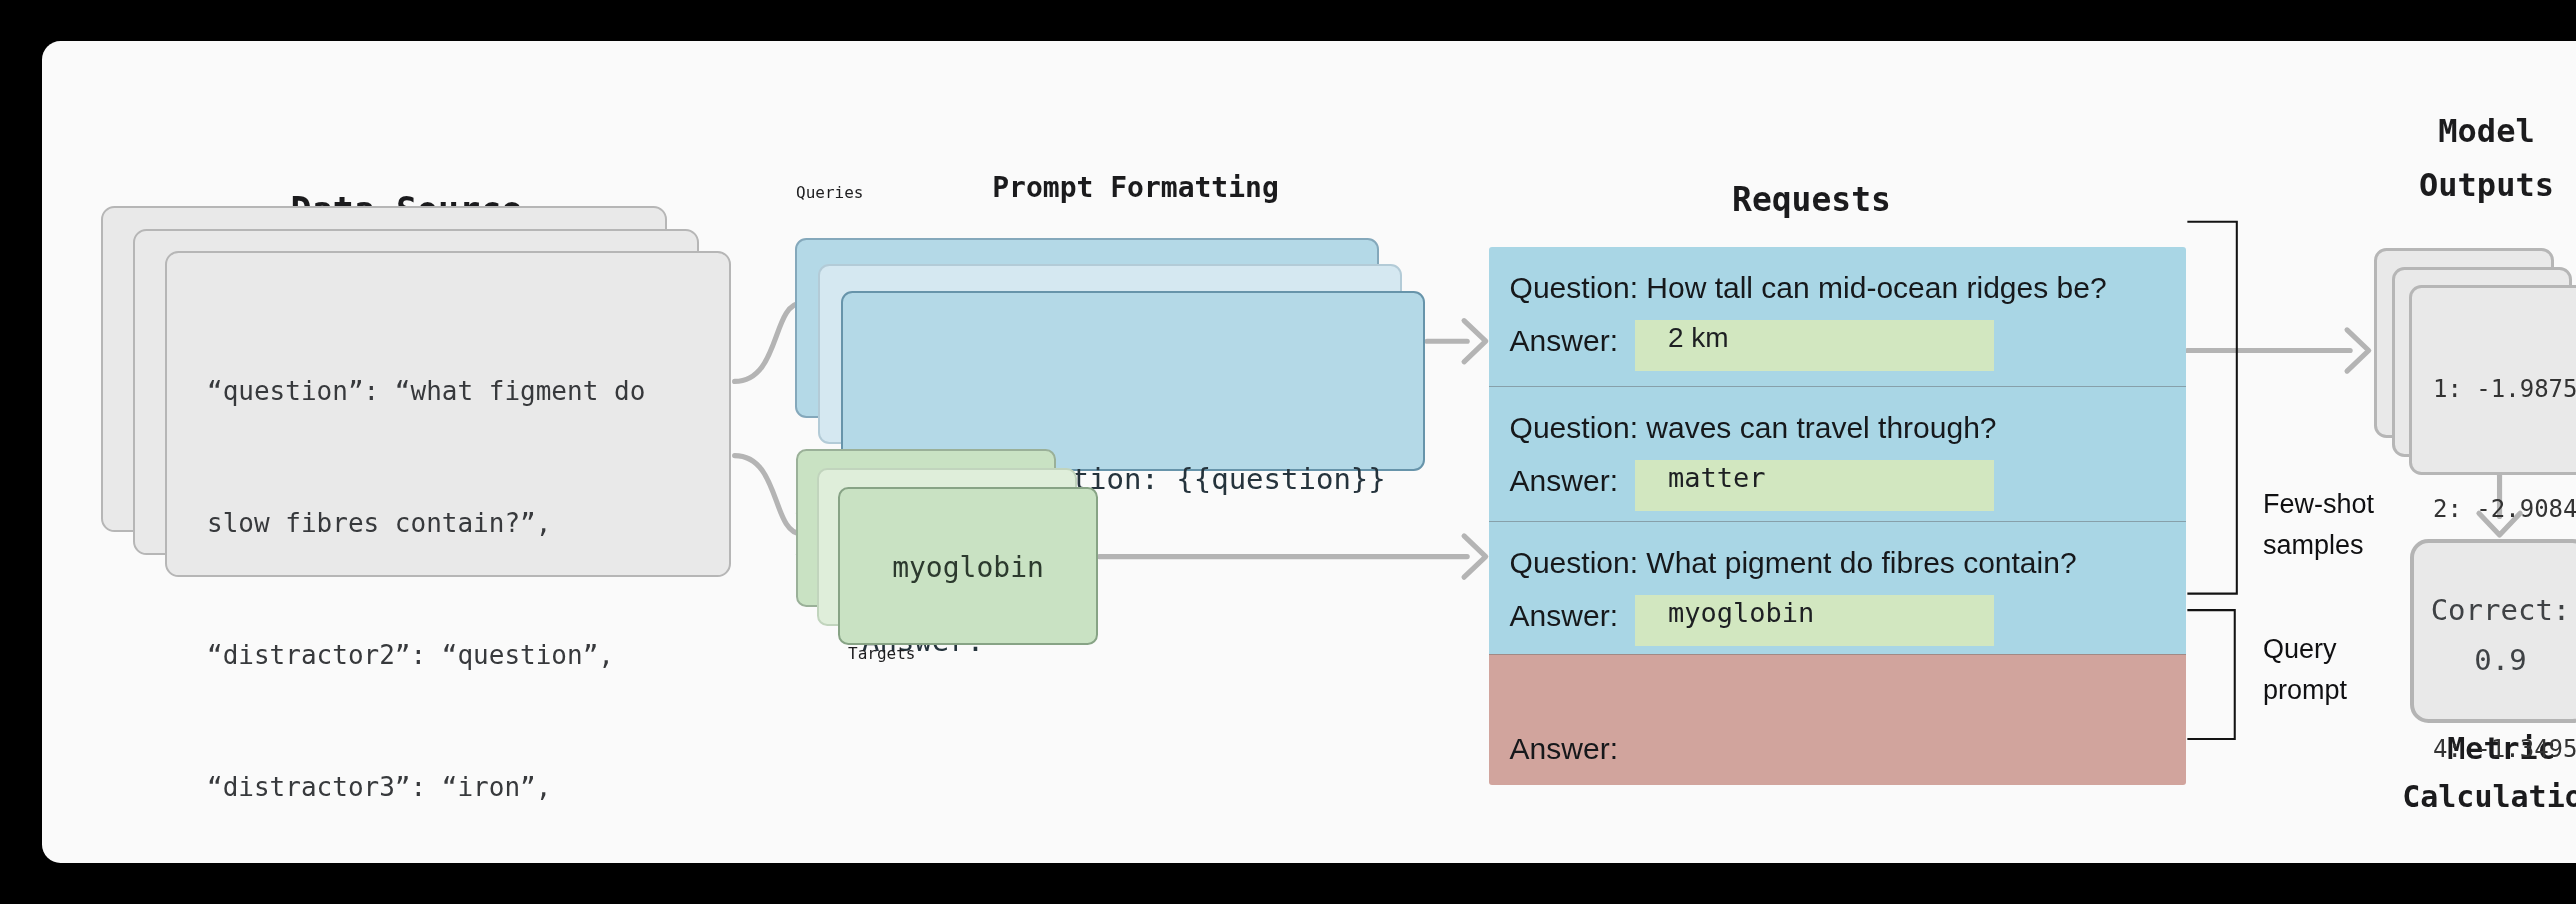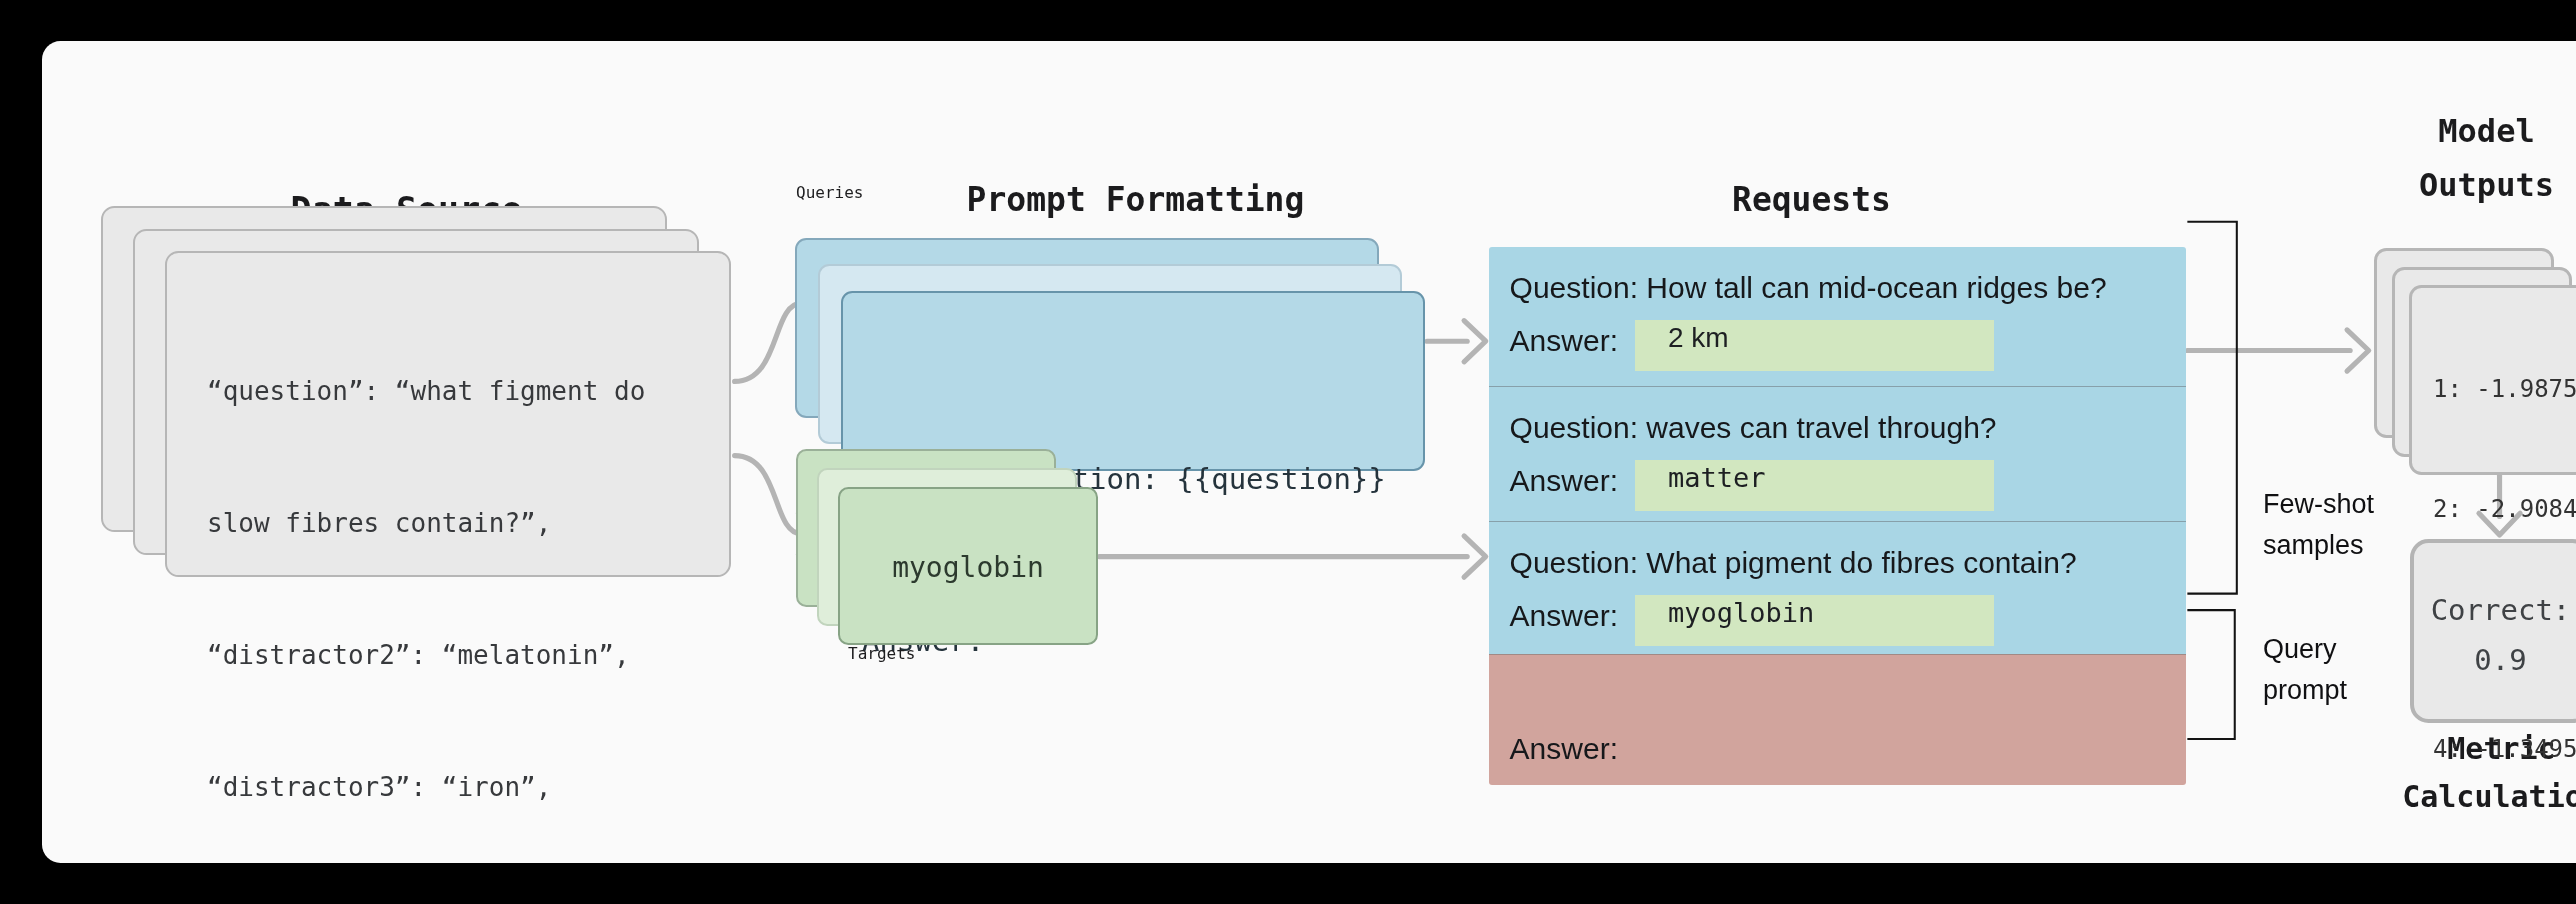--- a/index.html
+++ b/index.html
@@ -3,21 +3,21 @@
 <meta charset="utf-8">
 <style>
   html,body{margin:0;padding:0;background:#000;}
   #page{position:relative;width:2719px;height:905px;background:#000;overflow:hidden;
         font-family:"DejaVu Sans Mono",monospace;}
   #canvas{position:absolute;left:42px;top:41px;width:2636px;height:822px;
           background:#fafafa;border-radius:18.5px;}
   .abs{position:absolute;}
   .title{position:absolute;font-weight:bold;color:#1b1b1d;text-align:center;line-height:1.15;}
   #ds-title{left:252px;top:190px;width:309px;font-size:35px;}
-  #pf-title{left:958px;top:181px;width:355px;font-size:33px;}
+  #pf-title{left:958px;top:172px;width:355px;font-size:28px;}
   #rq-title{left:1657px;top:181px;width:309px;font-size:33px;}
   #mo-title{left:2391px;top:104px;width:191px;font-size:32px;line-height:54px;}
   #mc-title{left:2342px;top:725px;width:319px;font-size:30px;line-height:48px;}
 
   .card{position:absolute;box-sizing:border-box;}
   
   .dscard{width:566px;height:326px;border-radius:13.4px;background:#e9e9e9;border:2.6px solid #b6b6b6;}
   #ds-back{left:101px;top:206px;}
   #ds-mid{left:133px;top:229px;}
   #ds-front{left:165px;top:251px;}
@@ -114,21 +114,21 @@
     <div>Metric</div>
     <div>Calculation</div>
   </div>
 
   <div class="card dscard" id="ds-back"></div>
   <div class="card dscard" id="ds-mid"></div>
   <div class="card dscard" id="ds-front"></div>
   <div class="abs" id="ds-text">
     <div>“question”: “what figment do</div>
     <div>slow fibres contain?”,</div>
-    <div>“distractor2”: “melatonin”,</div>
+    <div>“distractor2”: “question”,</div>
     <div>“distractor3”: “iron”,</div>
     
   </div>
 
   <div class="sublabel" id="queries-label">Queries</div>
   <div class="card qcard" id="q-back"></div>
   <div class="card qcard" id="q-mid"></div>
   <div class="card qcard" id="q-front"></div>
   <div class="abs" id="q-text">
     <div>prompt: Question: {{question}}</div>

